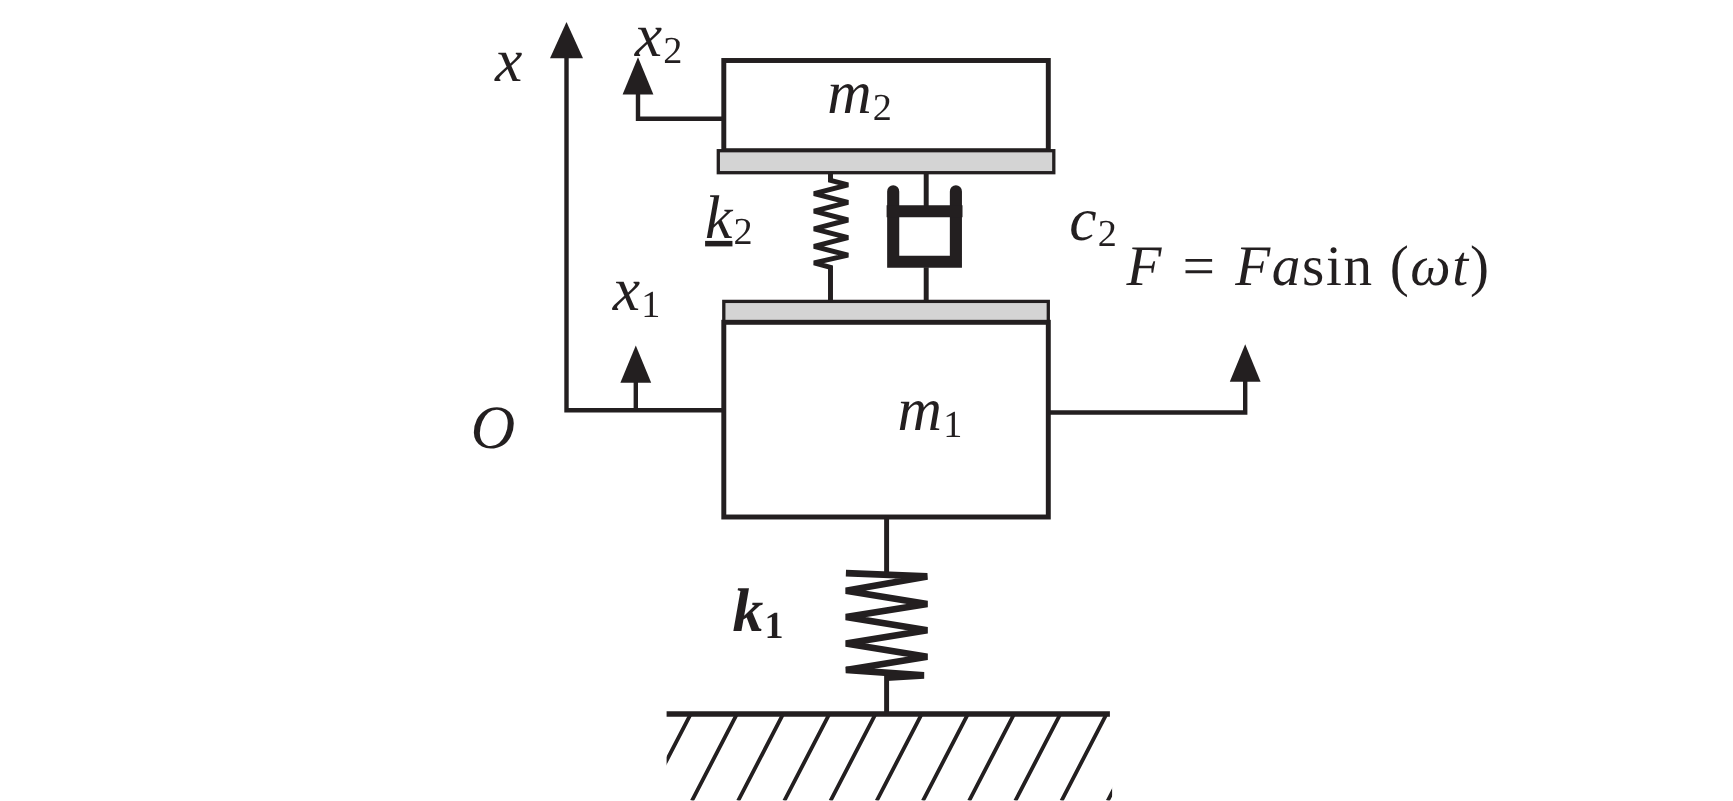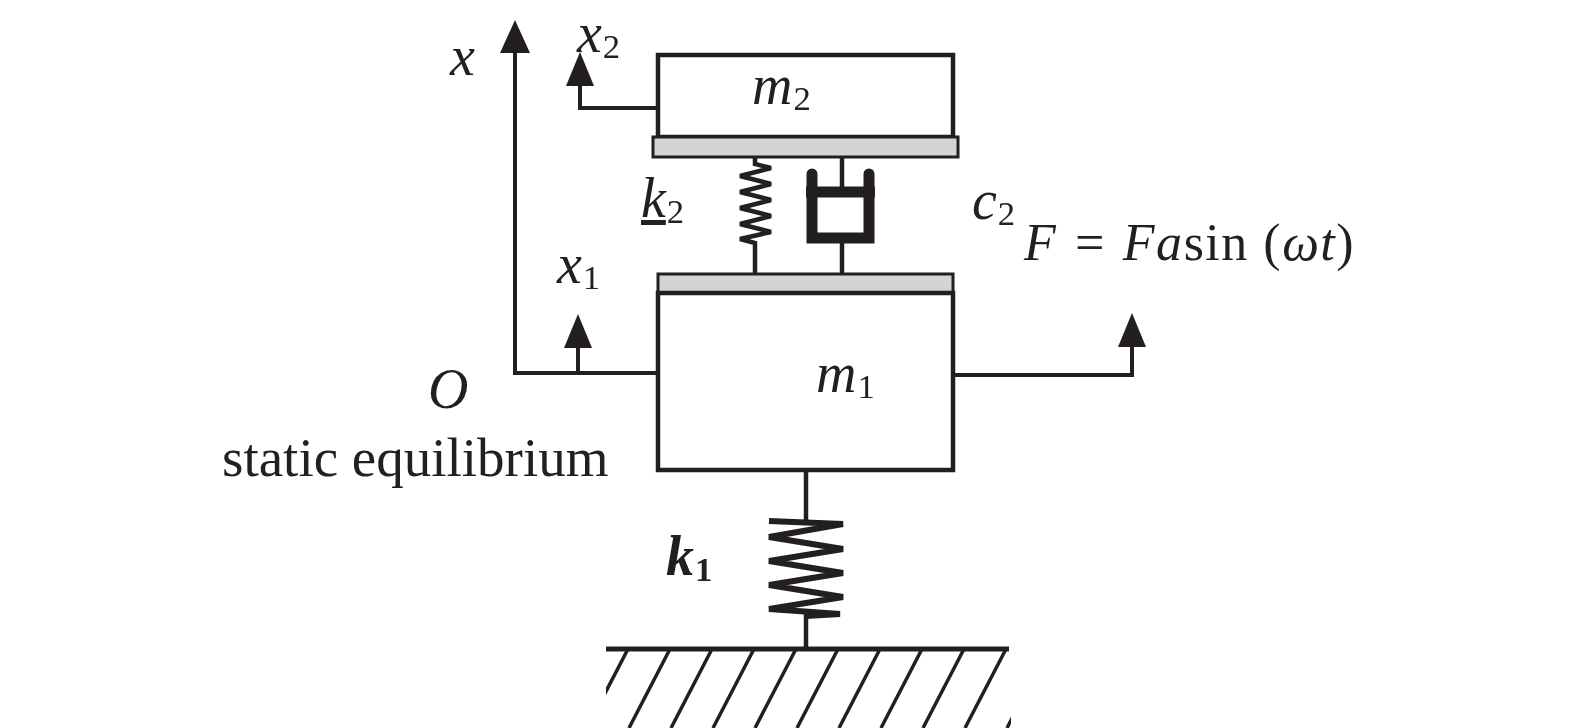--- a/index.html
+++ b/index.html
@@ -116,17 +116,16 @@
   <div class="lbl math" style="left:816px; top:345px;"><span>m</span><span class="sub">1</span></div>
 
   <div class="lbl math" style="left:641px; top:170px;text-decoration:underline;"><span>k</span><span class="sub">2</span></div>
 
   <div class="lbl math" style="left:972px; top:172px;"><span>c</span><span class="sub">2</span></div>
 
   <div class="lbl math" style="left:666px; top:528px;font-weight:bold;"><span>k</span><span class="sub">1</span></div>
 
   <div class="lbl math" style="left:428px; top:361px;"><span>O</span></div>
 
-  <div class="lbl plain" style="left:222px; top:430px;"><span>static equilibrium</span></div>
 
   <div class="lbl eq" style="left:1024px; top:217px;"><span class="it">F = Fa</span><span class="rm">sin (</span><span class="it">ωt</span><span class="rm">)</span></div>
 
 </div>
 
 </body></html>

